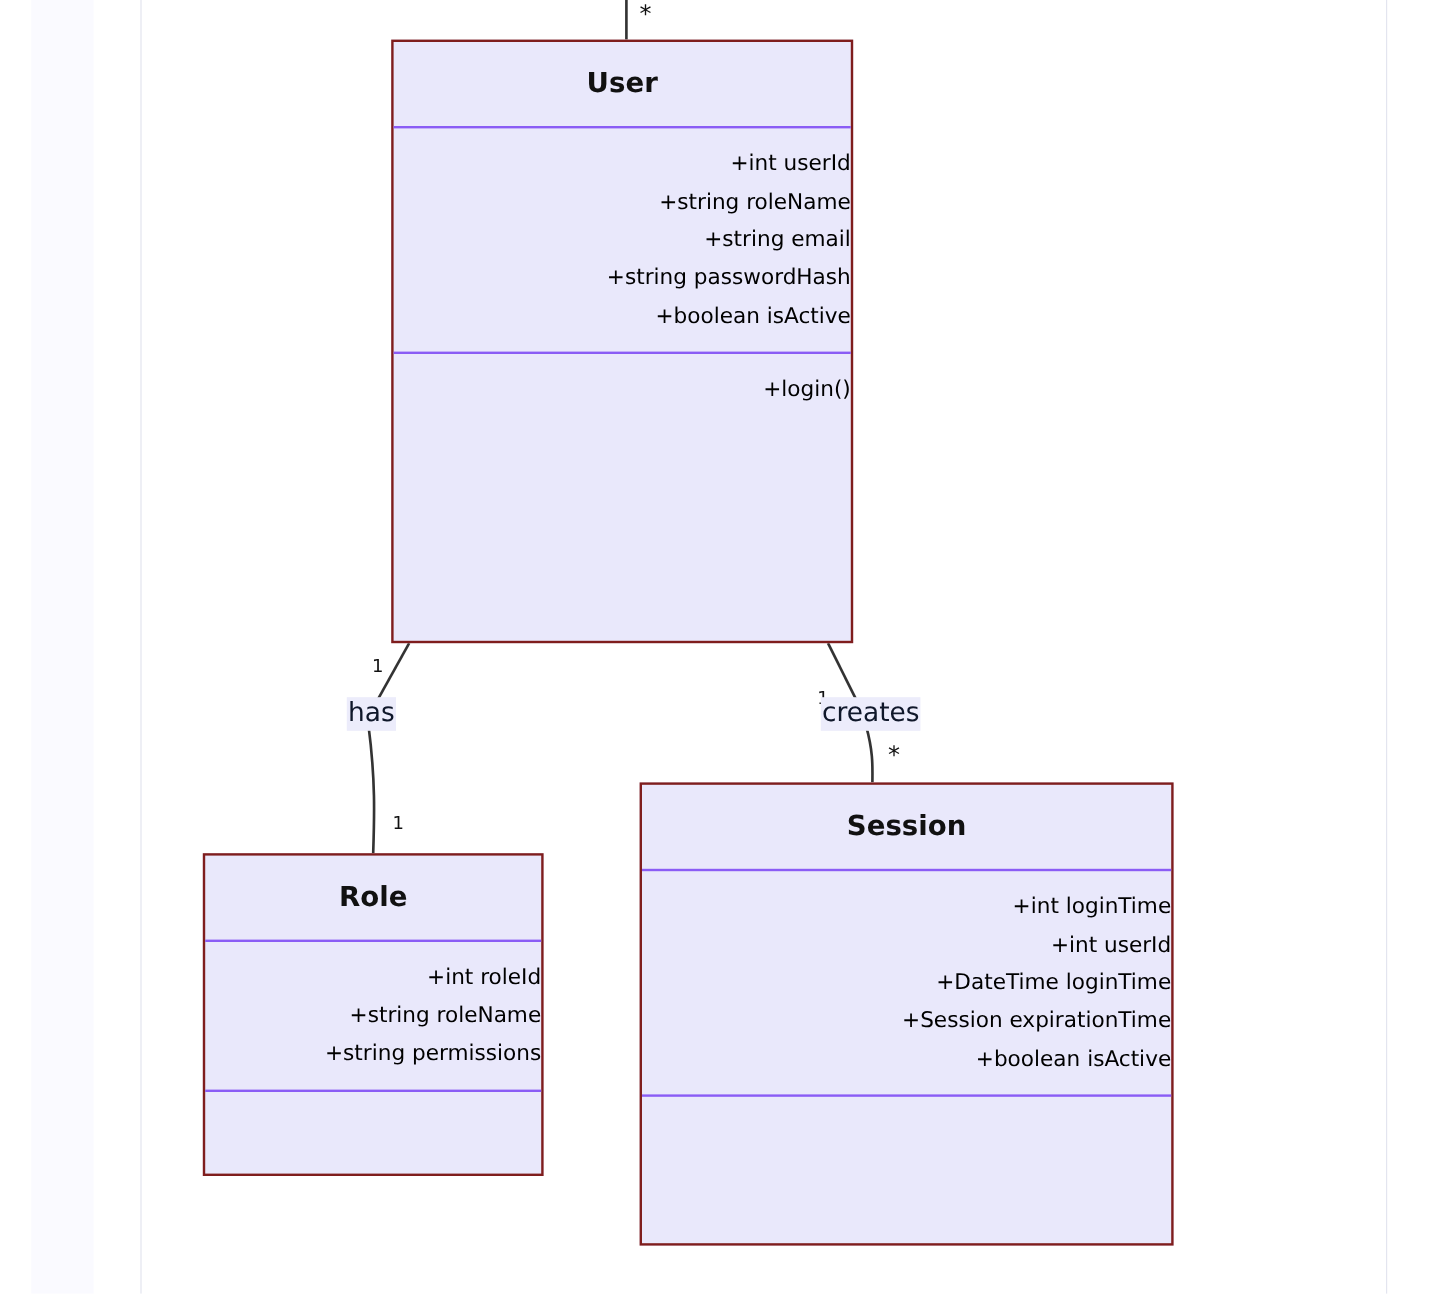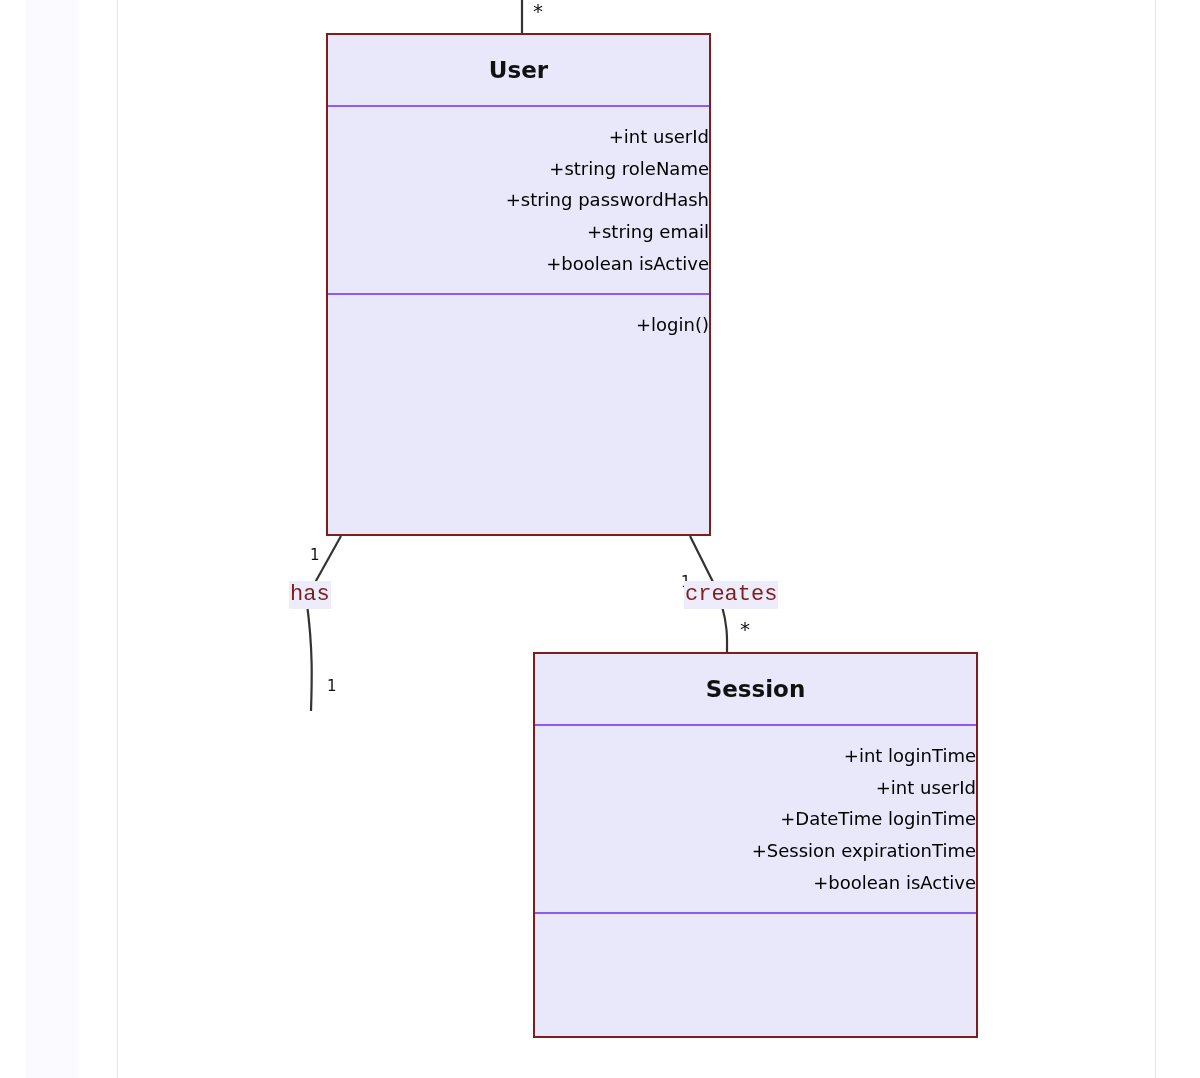--- a/index.html
+++ b/index.html
@@ -101,26 +101,25 @@
   #class-session { left: 533px; top: 652px; width: 445px; height: 386px; }
 
   #class-user .uml-member,
   #class-session .uml-member { padding-left: 20px; }
   #class-role .uml-member    { padding-left: 18px; }
 
   
   .edge-label {
     position: absolute;
     font-size: 22px;
-    color: #7f1d1d;
+    color: #0f172a;
     background: #ececfb;
     line-height: 1.1;
     padding: 2px 1px;
     white-space: nowrap;
-    font-family: Liberation Mono, monospace;
   }
   .mult {
     position: absolute;
     font-size: 15px;
     color: #111111;
     background: transparent;
     line-height: 1;
     white-space: nowrap;
   }
   .mult-star {
@@ -152,30 +151,41 @@
     <path d="M 690 536 L 716 588" stroke="#333333" stroke-width="2.2" fill="none"></path>
     <path d="M 722 606 C 728 628 727 640 727 652" stroke="#333333" stroke-width="2.2" fill="none"></path>
   </svg>
 
   <div class="uml-class" id="class-user">
     <div class="uml-title">User</div>
     <div class="uml-divider"></div>
     <div class="uml-compartment">
       <div class="uml-member">+int userId</div>
       <div class="uml-member">+string roleName</div>
+      <div class="uml-member">+string email</div>
       <div class="uml-member">+string passwordHash</div>
-      <div class="uml-member">+string email</div>
       <div class="uml-member">+boolean isActive</div>
     </div>
     <div class="uml-divider"></div>
     <div class="uml-compartment">
       <div class="uml-member">+login()</div>
     </div>
   </div>
 
+  <div class="uml-class" id="class-role">
+    <div class="uml-title">Role</div>
+    <div class="uml-divider"></div>
+    <div class="uml-compartment">
+      <div class="uml-member">+int roleId</div>
+      <div class="uml-member">+string roleName</div>
+      <div class="uml-member">+string permissions</div>
+    </div>
+    <div class="uml-divider"></div>
+    <div class="uml-compartment empty"></div>
+  </div>
 
   <div class="uml-class" id="class-session">
     <div class="uml-title">Session</div>
     <div class="uml-divider"></div>
     <div class="uml-compartment">
       <div class="uml-member">+int loginTime</div>
       <div class="uml-member">+int userId</div>
       <div class="uml-member">+DateTime loginTime</div>
       <div class="uml-member">+Session expirationTime</div>
       <div class="uml-member">+boolean isActive</div>

